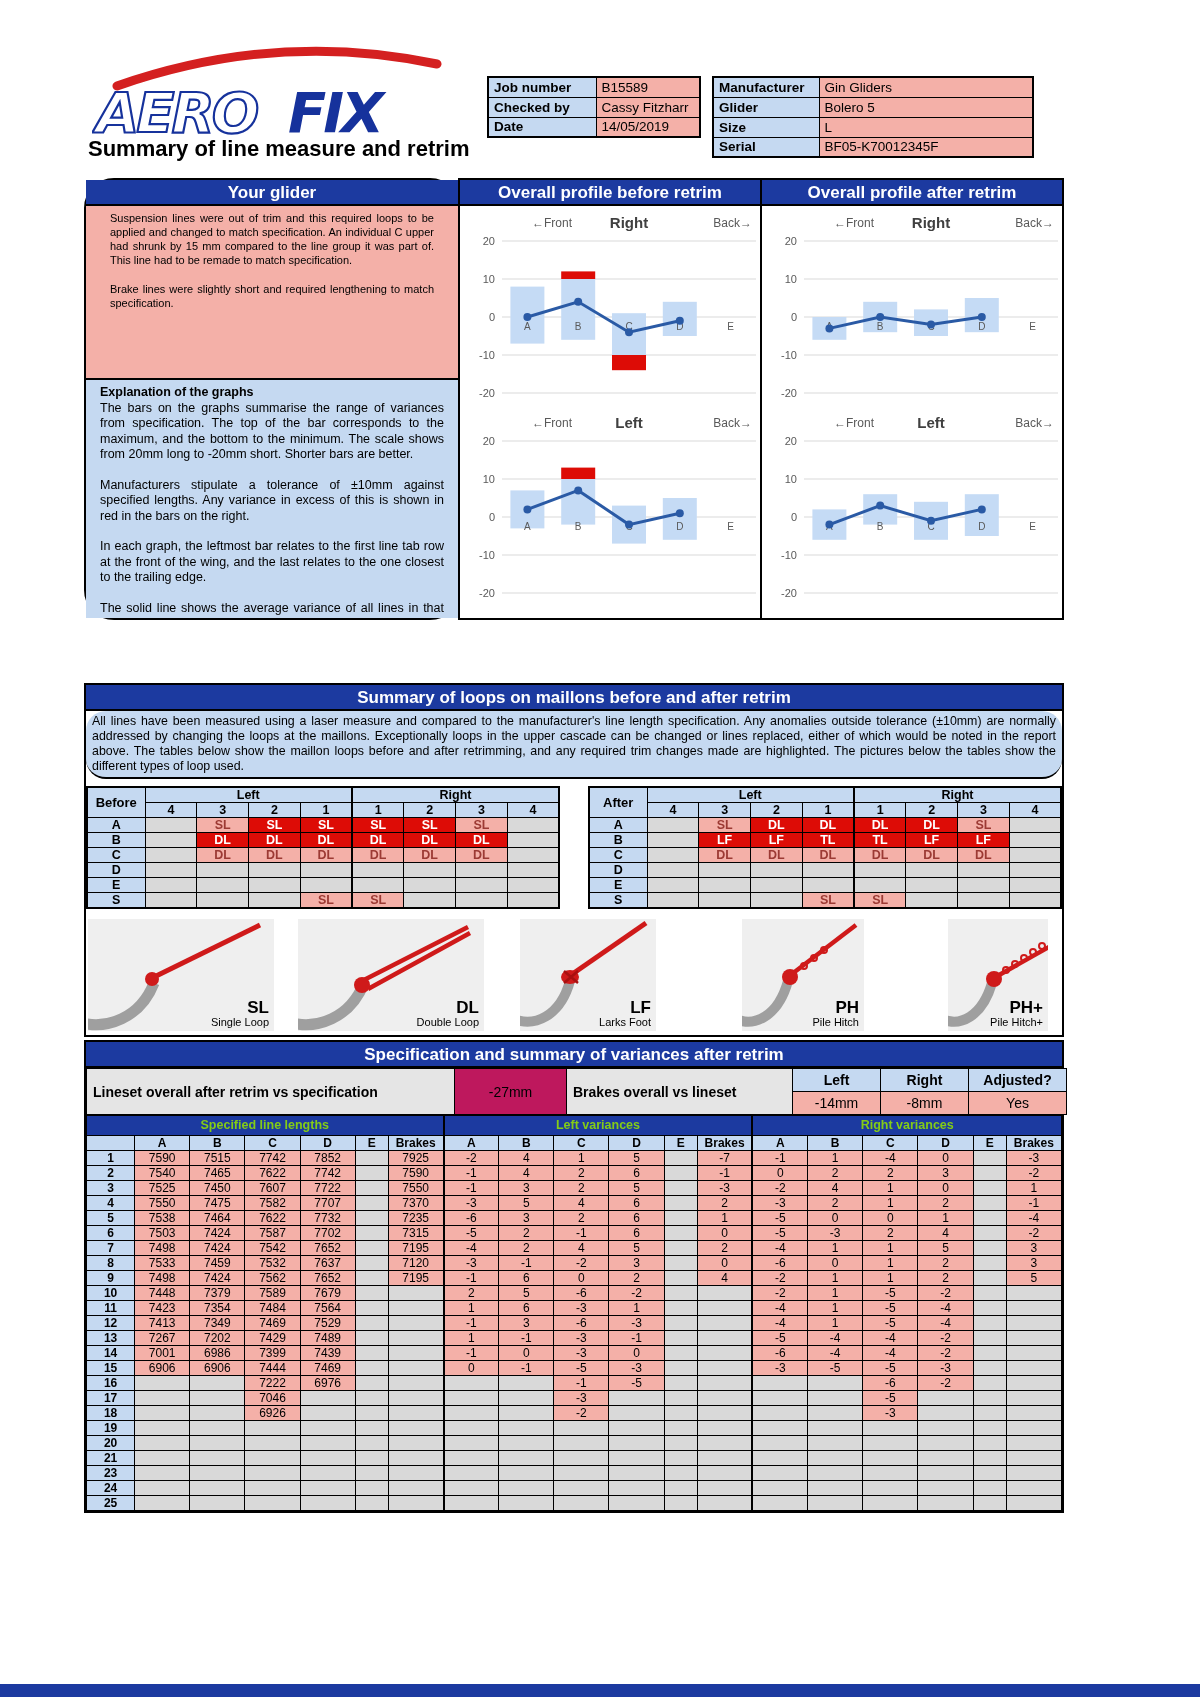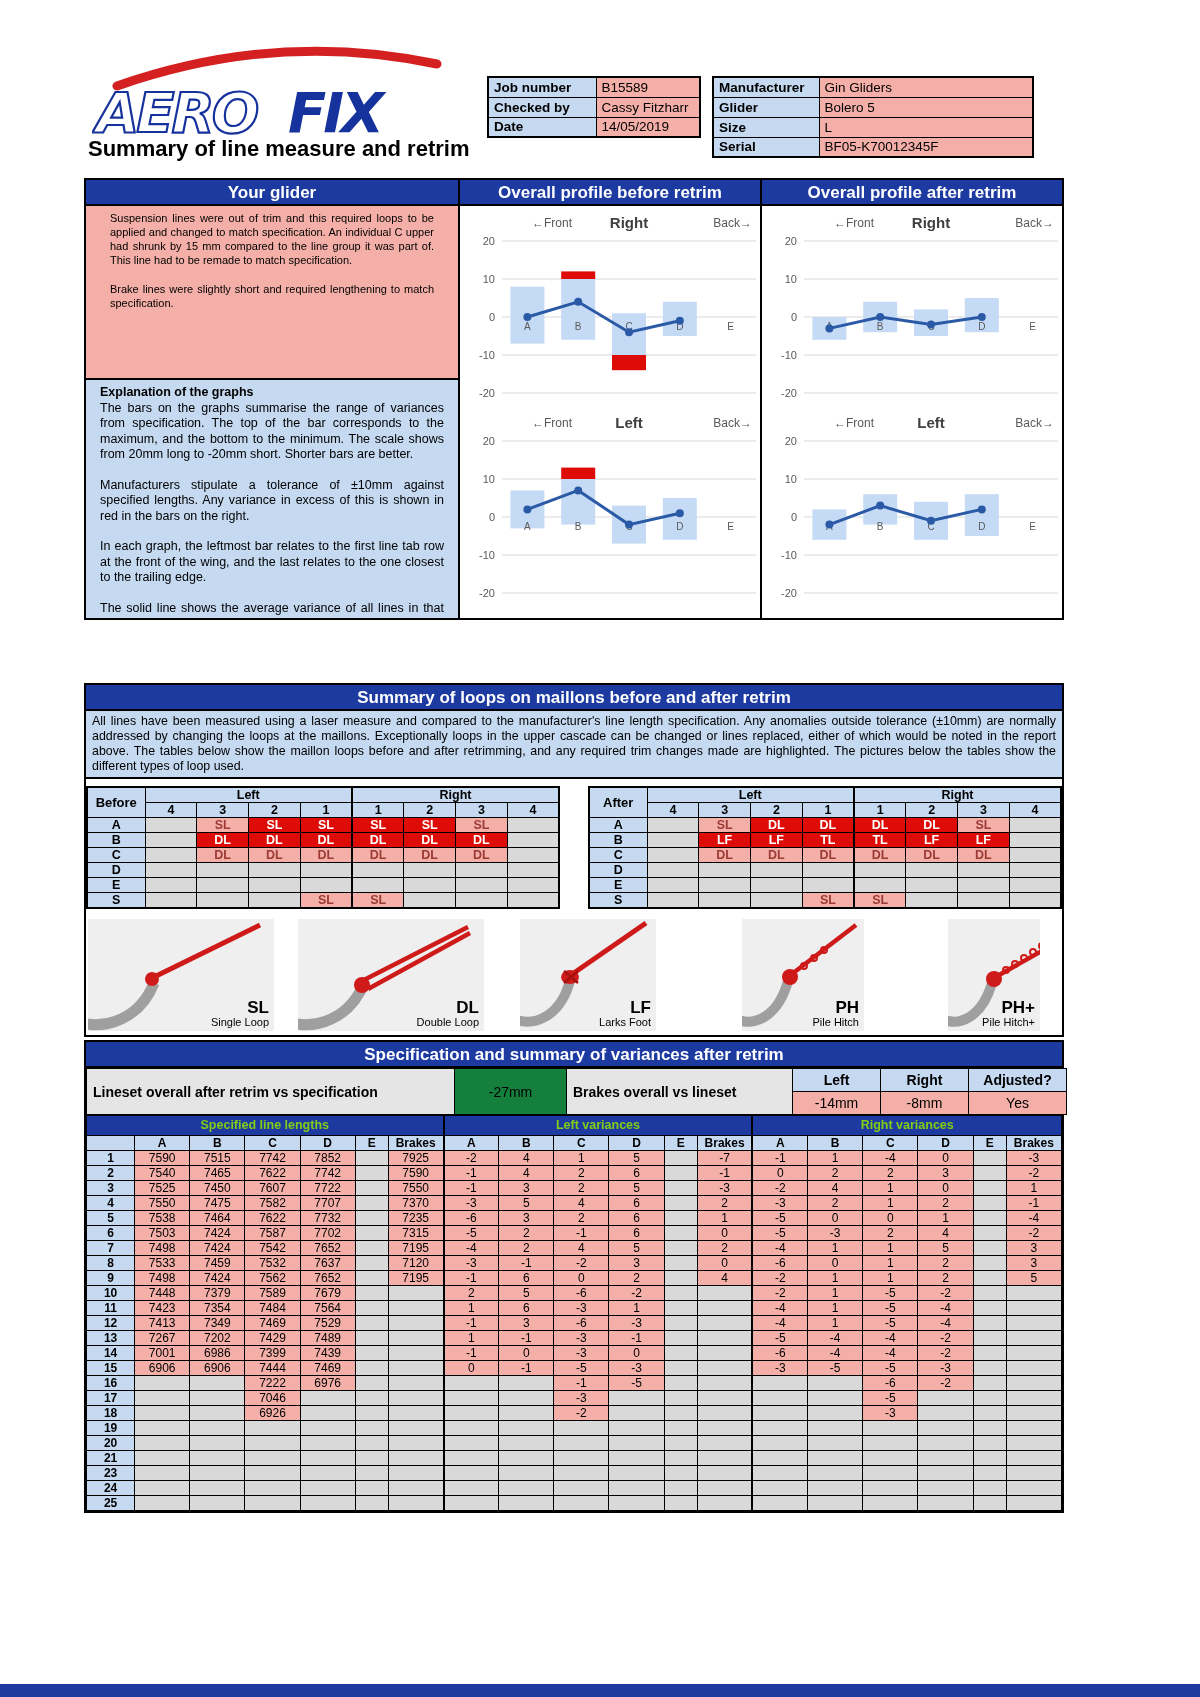--- a/index.html
+++ b/index.html
@@ -19,36 +19,36 @@
   .info-table td.lbl { background:#c5d9f1; font-weight:bold; }
   .info-table td.val { background:#f4b0a8; }
   #job-table { width:214px; } #job-table td:first-child { width:108px; }
   #mfr-table { width:322px; } #mfr-table td:first-child { width:106px; }
 
   
   .main-grid { left:84px; top:178px; width:980px; height:442px; display:flex; }
   .mcol { border:2px solid #000; background:#fff; }
   .mcol + .mcol { margin-left:-2px; }
   .mcol .sec-header { border-bottom:2px solid #000; }
-  .col-glider { width:404px; }
+  .col-glider { width:404px;border-radius:30px; }
   .col-chart  { width:314px; }
   .notes { background:#f4b0a8; font-size:11px; line-height:1.27; text-align:justify;
            padding:6px 24px; height:172px; overflow:hidden; }
   .notes p + p, .explain p + p { margin-top:15px; }
   .explain { background:#c5d9f1; border-top:2px solid #000; font-size:12.5px; line-height:1.24;
              text-align:justify; padding:5px 14px; height:240px; overflow:hidden; }
   .explain .ex-title { font-weight:bold; text-align:left; }
   .chart-stack { padding-top:5px; }
   .chart-stack svg { display:block; margin:0 auto; }
 
   
   .loops { left:84px; top:683px; width:980px; border:2px solid #000; background:#fff; }
   .loops .sec-header { border-bottom:2px solid #000; }
   .loops-intro { background:#c5d9f1; font-size:12.4px; line-height:1.2; text-align:justify;
-                 padding:3px 6px; border-bottom:2px solid #000; }
+                 padding:3px 6px; border-bottom:2px solid #000;border-radius:20px; }
   .loop-tables { display:flex; justify-content:space-between; padding:7px 0 5px 0; background:#fff; }
   .loop-table { border-collapse:collapse; border:2px solid #000; font-size:12.5px; table-layout:fixed; width:474px; }
   .loop-table td { border:1px solid #000; height:15px; text-align:center; padding:0; overflow:hidden; }
   .loop-table td.hdr { background:#c5d9f1; font-weight:bold; }
   .loop-table td.corner { font-size:13px; }
   .loop-table td.mid { border-left:2px solid #000; }
   .loop-table td.cell-empty { background:#d9d9d9; }
   .loop-table td.cell-plain { background:#f4b0a8; color:#9c3a34; font-weight:bold; }
   .loop-table td.cell-hl { background:#dd0c06; color:#fff; font-weight:bold; }
 
@@ -58,21 +58,21 @@
   .pic-label { position:absolute; right:5px; bottom:2px; text-align:right; line-height:1.05; }
   .pic-code { font-weight:bold; font-size:17px; }
   .pic-name { font-weight:normal; font-size:11px; }
 
   
   .spec { left:84px; top:1040px; width:980px; border:2px solid #000; background:#fff; }
   .spec .sec-header { border-bottom:2px solid #000; }
   .sum-table { width:100%; border-collapse:collapse; table-layout:fixed; font-size:14px; }
   .sum-table td { border:1px solid #000; height:23px; padding:0 6px; overflow:hidden; }
   .sum-table td.s-lbl { background:#e5e5e5; font-weight:bold; }
-  .sum-table td.s-val { background:#15803d; text-align:center; }
+  .sum-table td.s-val { background:#be185d; text-align:center; }
   .sum-table td.s-h { background:#c5d9f1; font-weight:bold; text-align:center; }
   .sum-table td.s-v { background:#f4b0a8; text-align:center; }
 
   .big-table { width:100%; border-collapse:collapse; table-layout:fixed; font-size:12px; }
   .big-table td { border:1px solid #000; height:15px; line-height:13px; padding:0 2px;
                   text-align:center; overflow:hidden; white-space:nowrap; }
   .big-table td.grp { background:#1c3aa0; color:#84cc16; font-weight:bold; font-size:12.5px; height:20px; }
   .big-table td.ch { background:#c5d9f1; font-weight:bold; }
   .big-table td.rn { background:#c5d9f1; font-weight:bold; }
   .big-table td.pv { background:#f4b0a8; }
@@ -505,21 +505,21 @@
           <circle cx="62" cy="47" r="3" fill="none" stroke="#cf1a1a" stroke-width="2"></circle>
           <circle cx="72" cy="39" r="3" fill="none" stroke="#cf1a1a" stroke-width="2"></circle>
           <circle cx="82" cy="31" r="3" fill="none" stroke="#cf1a1a" stroke-width="2"></circle>
         </svg>
         <figcaption class="pic-label">
           <div class="pic-code">PH</div>
           <div class="pic-name">Pile Hitch</div>
         </figcaption>
       </figure>
 
-      <figure class="pic" style="left:862px; width:92px;">
+      <figure class="pic" style="left:862px; width:100px;">
         <svg width="150" height="112" viewBox="0 0 150 112">
           <rect width="150" height="112" fill="#efefef"></rect>
           <path d="M -6 100 C 12 108 34 98 44 64" fill="none" stroke="#9f9f9f" stroke-width="10"></path>
           <path d="M 44 60 L 140 6" fill="none" stroke="#cf1a1a" stroke-width="4.5"></path>
           <circle cx="46" cy="60" r="8" fill="#cf1a1a"></circle>
           <circle cx="58" cy="51" r="3" fill="none" stroke="#cf1a1a" stroke-width="2"></circle>
           <circle cx="67" cy="45" r="3" fill="none" stroke="#cf1a1a" stroke-width="2"></circle>
           <circle cx="76" cy="39" r="3" fill="none" stroke="#cf1a1a" stroke-width="2"></circle>
           <circle cx="85" cy="33" r="3" fill="none" stroke="#cf1a1a" stroke-width="2"></circle>
           <circle cx="94" cy="27" r="3" fill="none" stroke="#cf1a1a" stroke-width="2"></circle>

